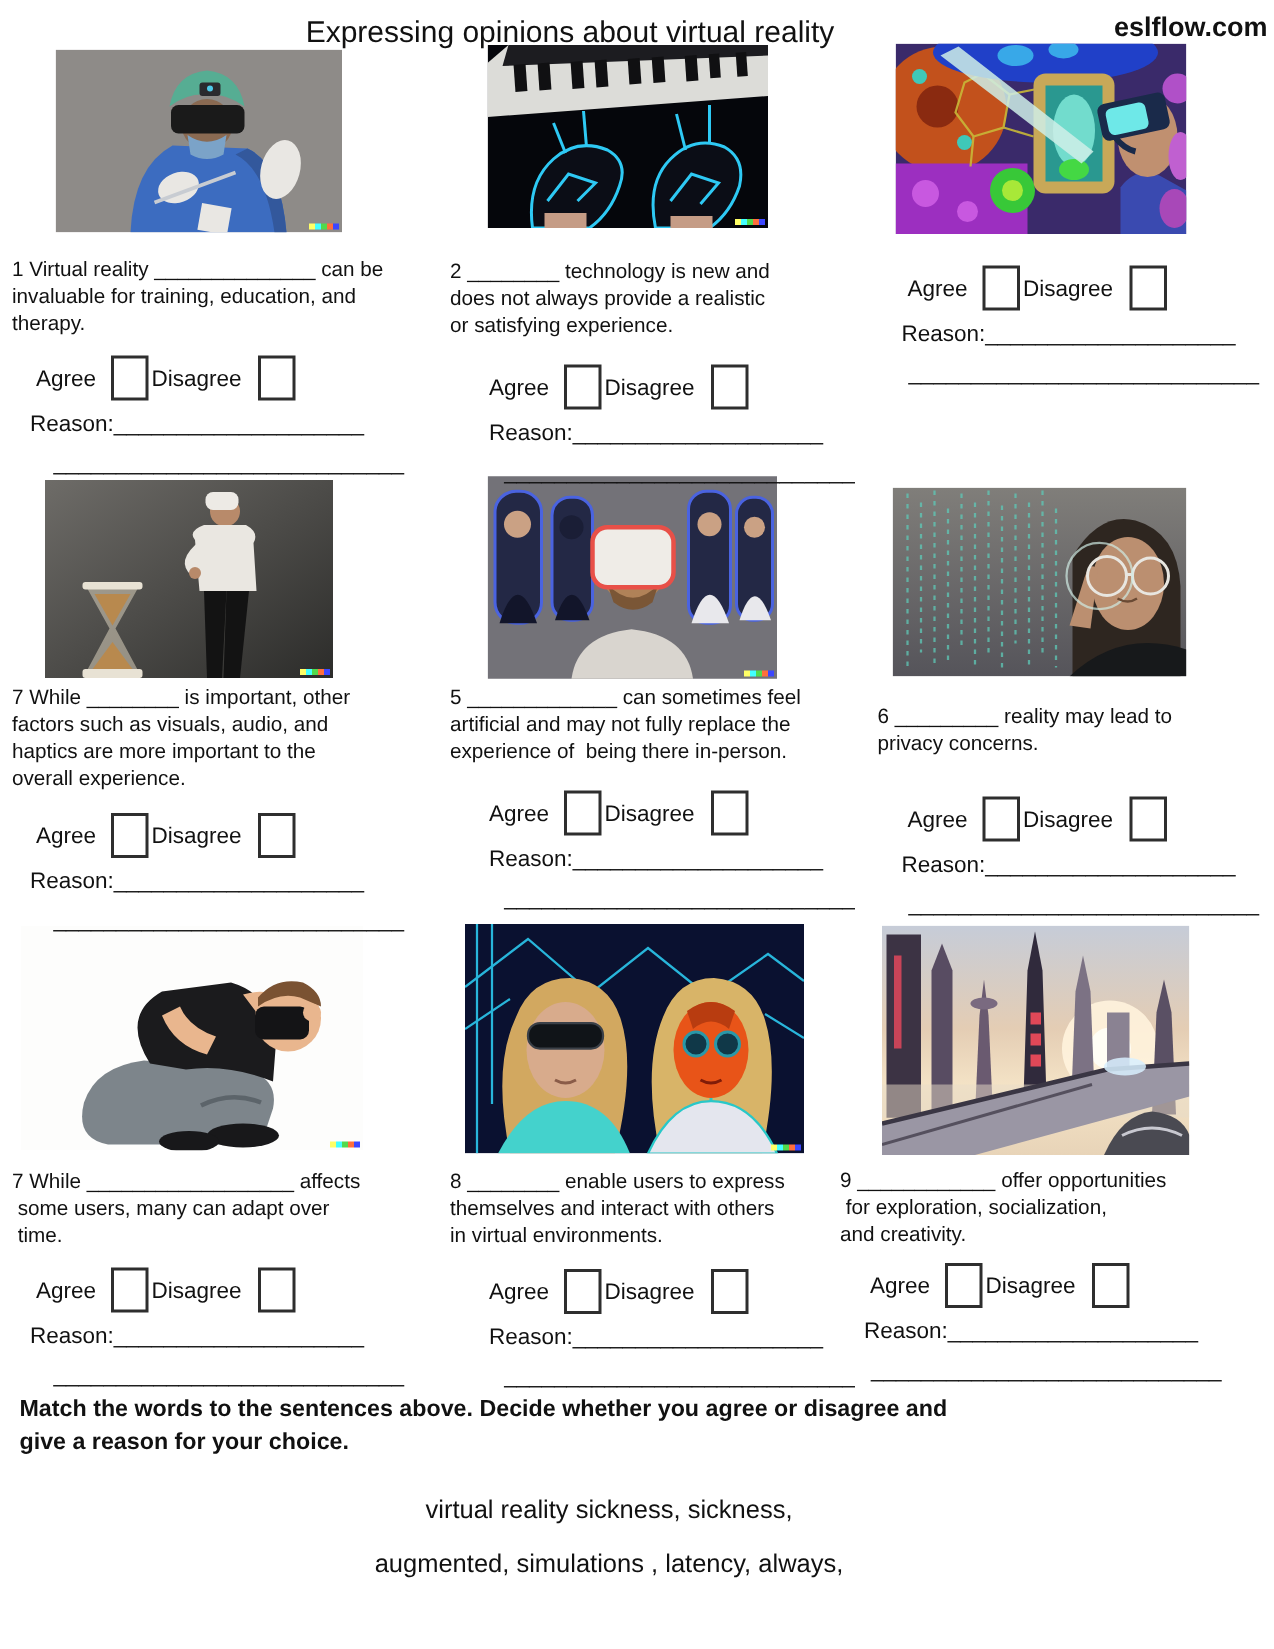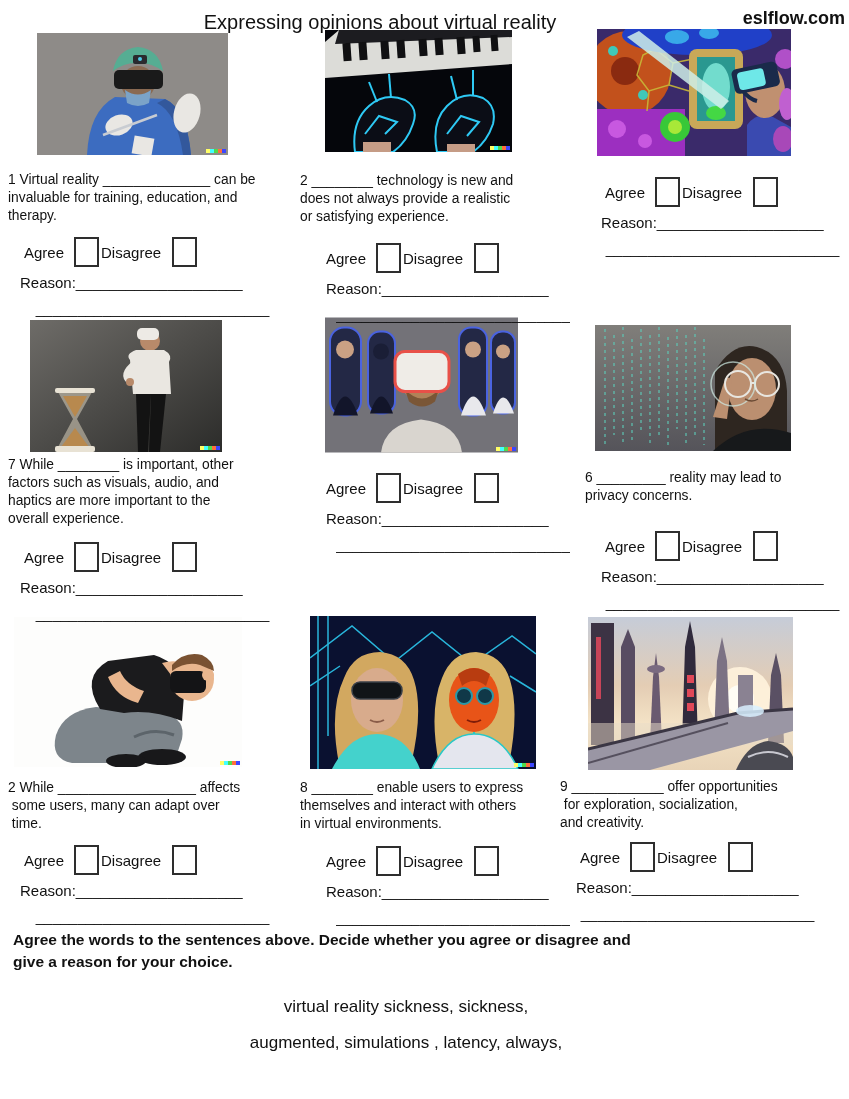--- a/index.html
+++ b/index.html
@@ -392,20 +392,23 @@
       <span class="choice-label">Agree</span>
       <span class="checkbox"></span>
       <span class="choice-label disagree-label">Disagree</span>
       <span class="checkbox second"></span>
     </div>
     <div class="reason">Reason:____________________</div>
     <div class="line2">____________________________</div>
   </div>
 
   <div class="cell c5 col-b">
+    <div class="sentence">5 _____________ can sometimes feel
+artificial and may not fully replace the
+experience of  being there in-person.</div>
     <div class="choice">
       <span class="choice-label">Agree</span>
       <span class="checkbox"></span>
       <span class="choice-label disagree-label">Disagree</span>
       <span class="checkbox second"></span>
     </div>
     <div class="reason">Reason:____________________</div>
     <div class="line2">____________________________</div>
   </div>
 
@@ -416,21 +419,21 @@
       <span class="choice-label">Agree</span>
       <span class="checkbox"></span>
       <span class="choice-label disagree-label">Disagree</span>
       <span class="checkbox second"></span>
     </div>
     <div class="reason">Reason:____________________</div>
     <div class="line2">____________________________</div>
   </div>
 
   <div class="cell c7 col-a">
-    <div class="sentence">2 While __________________ affects
+    <div class="sentence">7 While __________________ affects
  some users, many can adapt over
  time.</div>
     <div class="choice">
       <span class="choice-label">Agree</span>
       <span class="checkbox"></span>
       <span class="choice-label disagree-label">Disagree</span>
       <span class="checkbox second"></span>
     </div>
     <div class="reason">Reason:____________________</div>
     <div class="line2">____________________________</div>
@@ -457,21 +460,21 @@
     <div class="choice">
       <span class="choice-label">Agree</span>
       <span class="checkbox"></span>
       <span class="choice-label disagree-label">Disagree</span>
       <span class="checkbox second"></span>
     </div>
     <div class="reason">Reason:____________________</div>
     <div class="line2">____________________________</div>
   </div>
 
-  <div class="instructions">Agree the words to the sentences above. Decide whether you agree or disagree and
+  <div class="instructions">Match the words to the sentences above. Decide whether you agree or disagree and
 give a reason for your choice.</div>
 
   <div class="wordbank">
     <div>virtual reality sickness, sickness,</div>
     <div>augmented, simulations , latency,  always,</div>
   </div>
 
 </div>
 
 </body></html>

